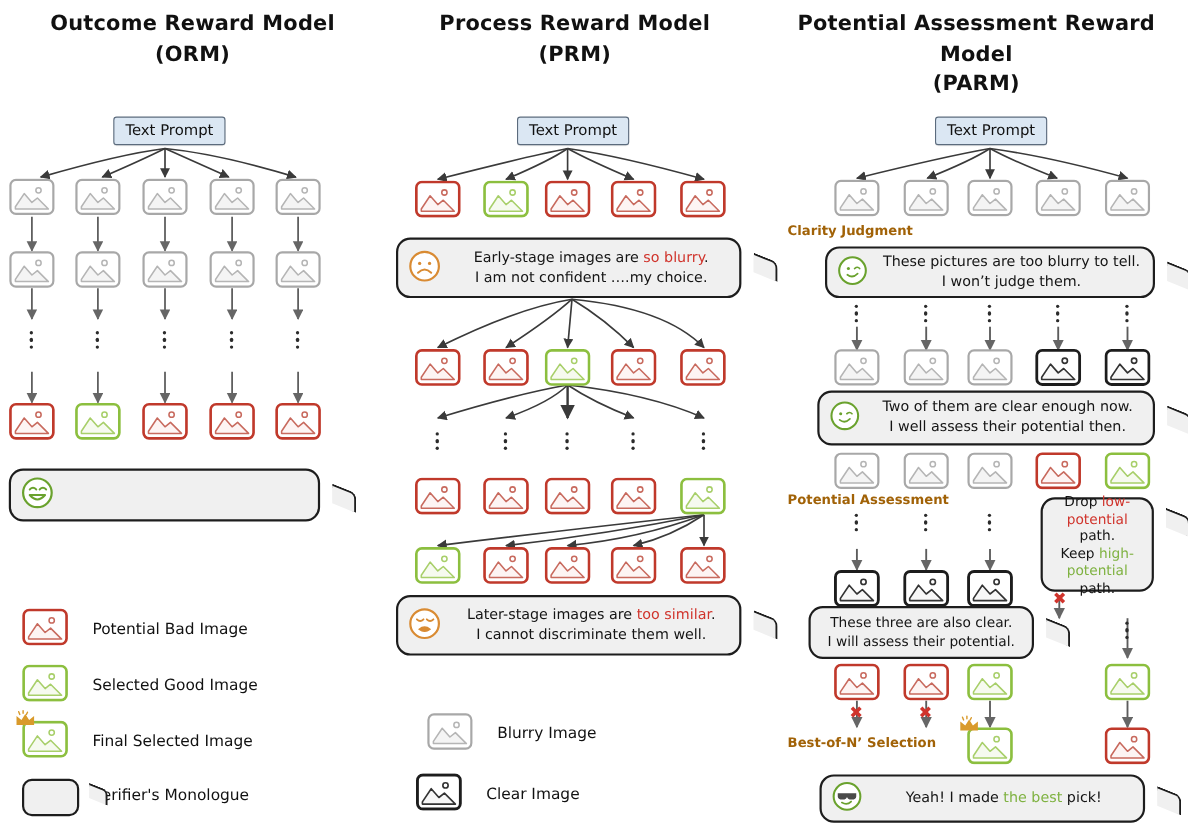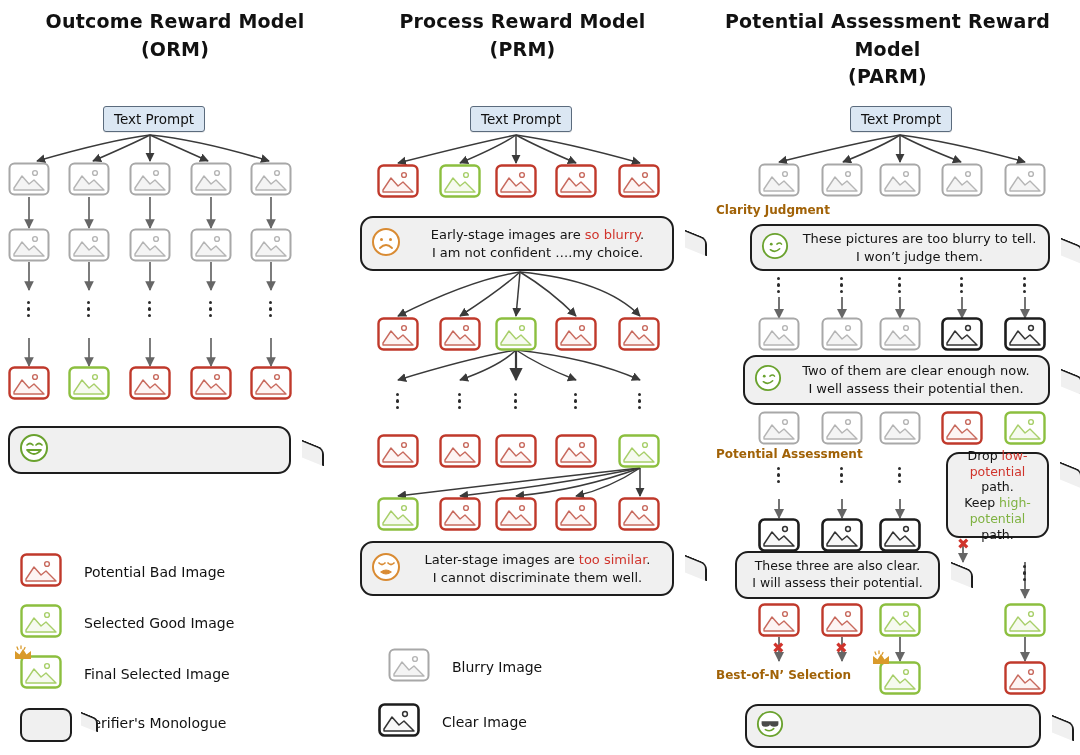--- a/index.html
+++ b/index.html
@@ -875,15 +875,18 @@
     </div>
 
   <div class="bubble" style="left:50px;top:704px;width:296px;height:44px;">
     <span class="bubble-face">
       <svg width="28" height="28" viewBox="0 0 30 30">
           <circle cx="15" cy="15" r="13" fill="#fff" stroke="#6aa22e" stroke-width="2"></circle>
           <path d="M6 12 h18 v3 q0 3 -4.5 3 t-4.5 -3 q0 3 -4.5 3 T6 15 z" fill="#4a4a4a"></path>
           <path d="M10 21 q5 3 9 -1" stroke="#6aa22e" stroke-width="1.7" fill="none" stroke-linecap="round"></path>
         </svg>
     </span>
+    <span class="btxt">
+      <span>Yeah! I made </span><span class="green">the best</span><span> pick!</span>
+    </span>
     <span class="tail" style="top:13px;"></span>
   </div>
 </div>
 
 </body></html>

